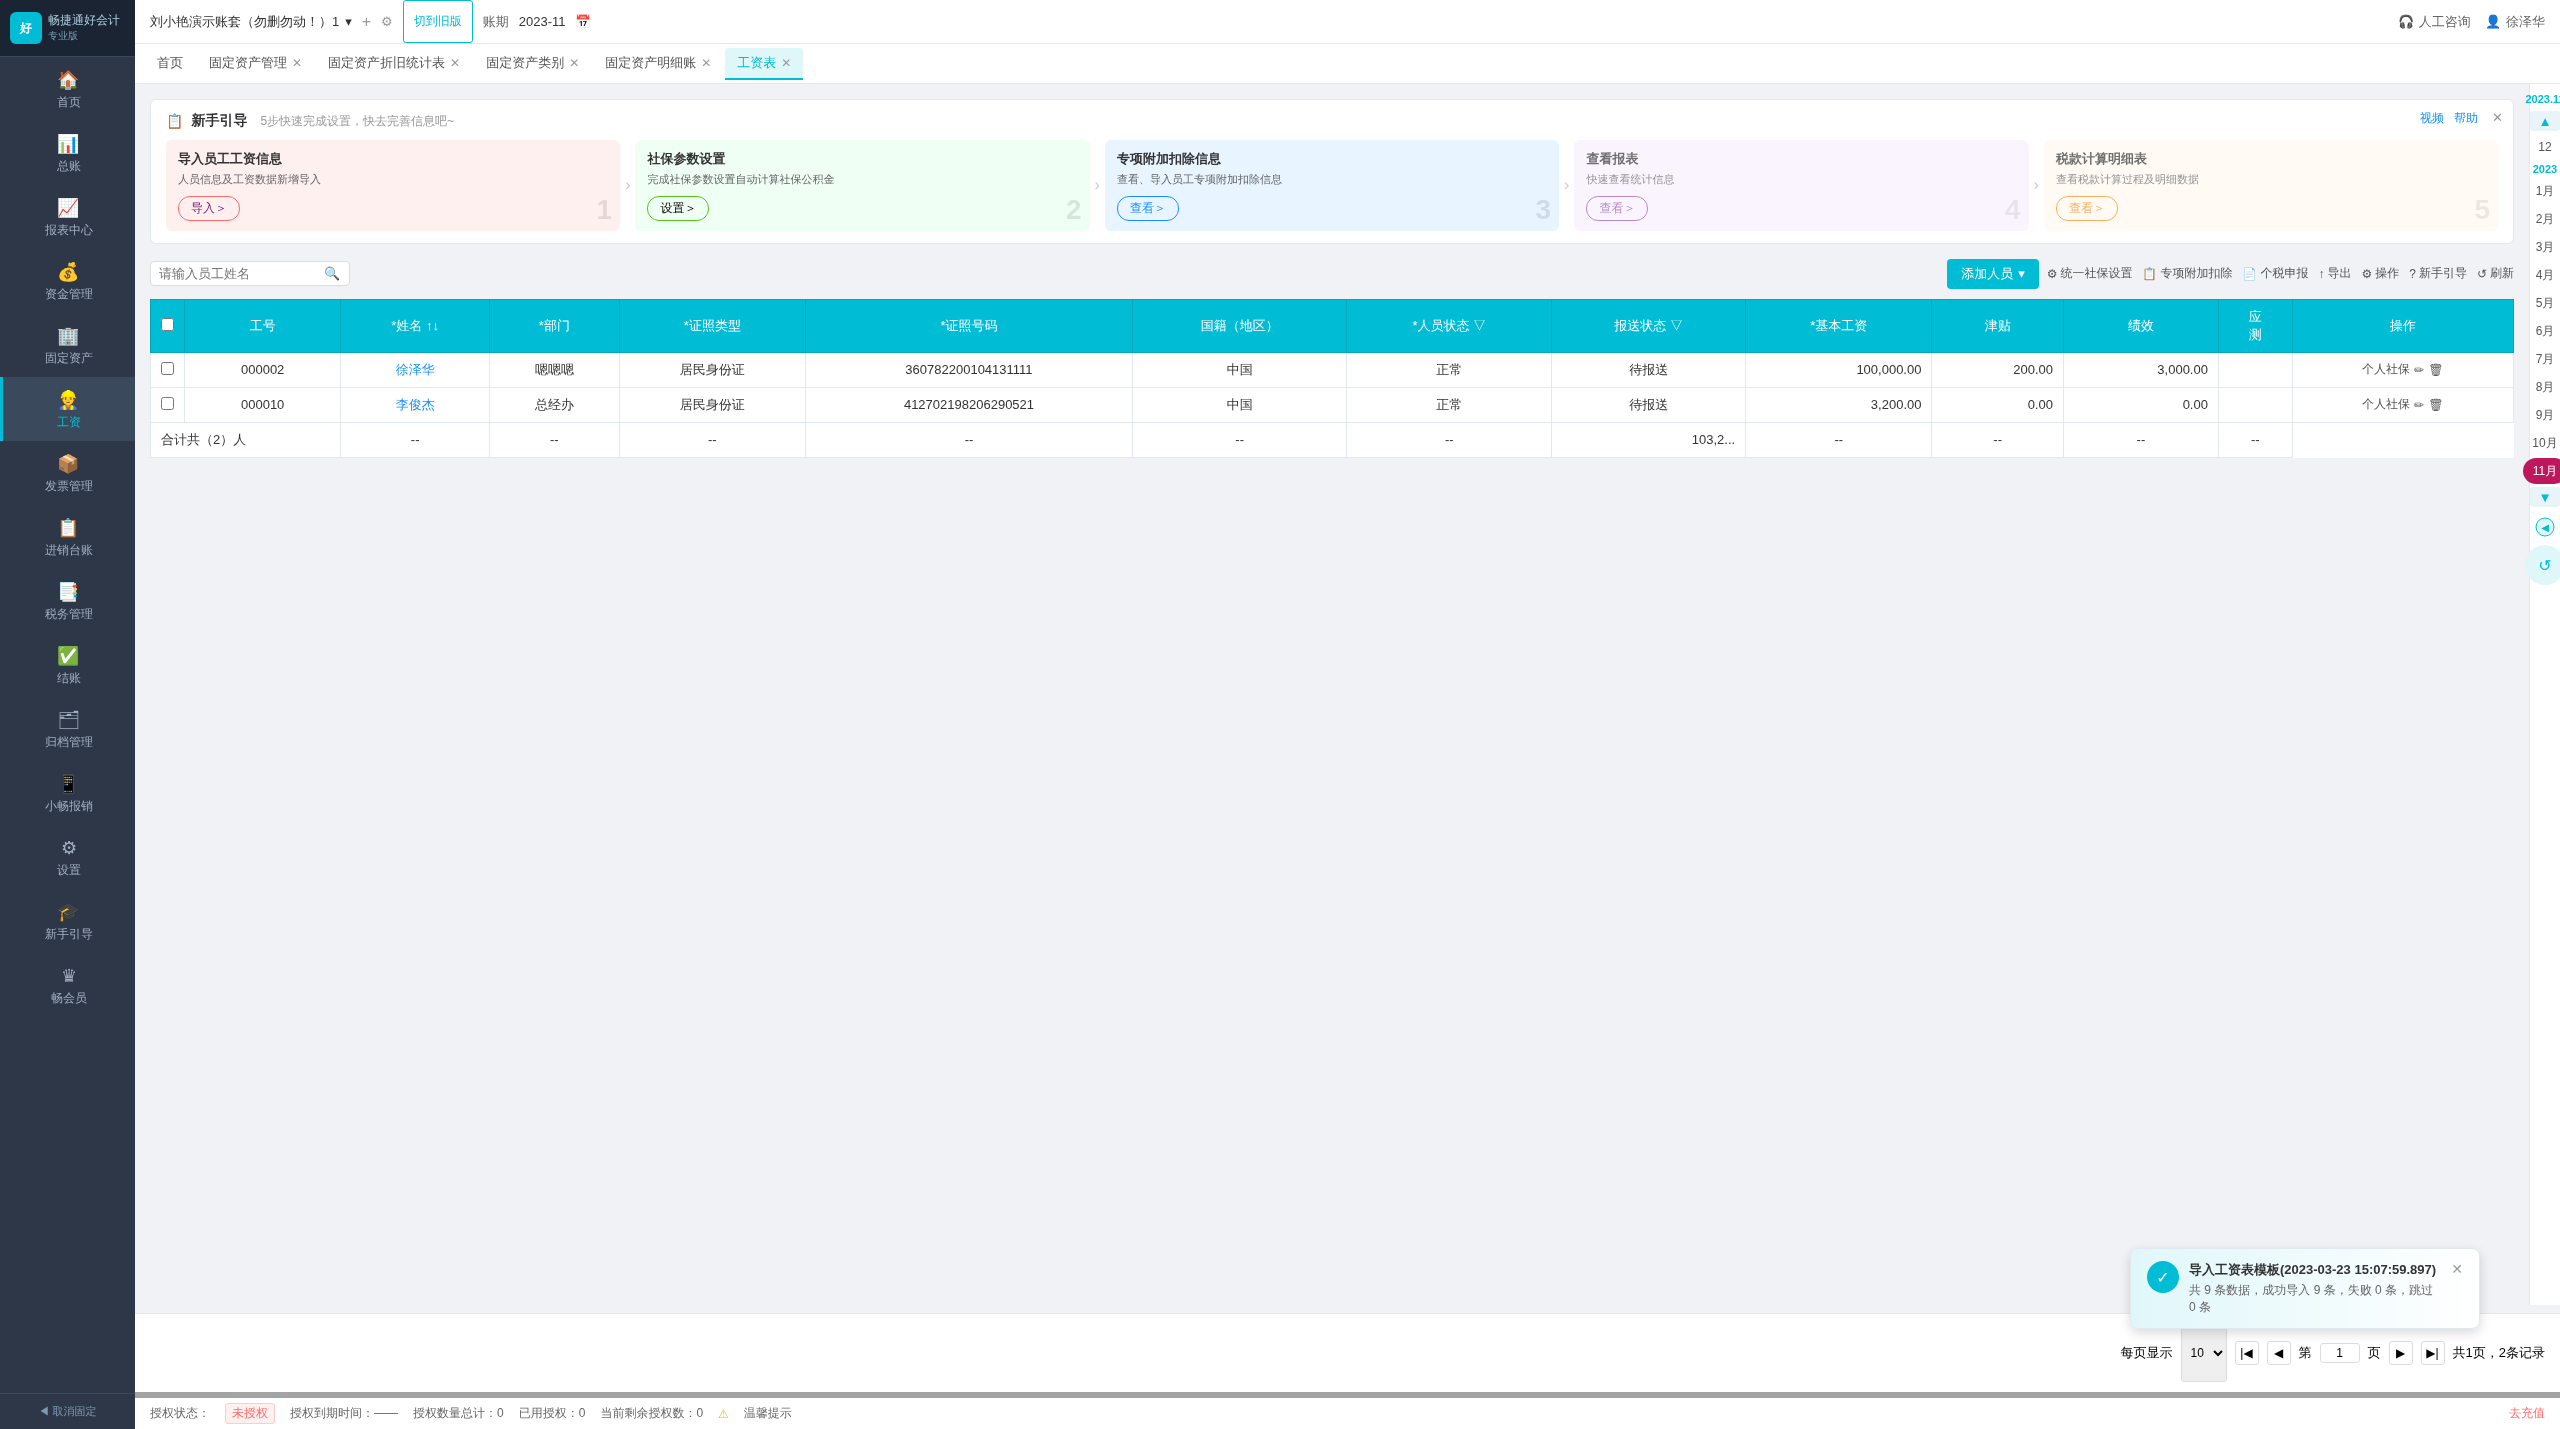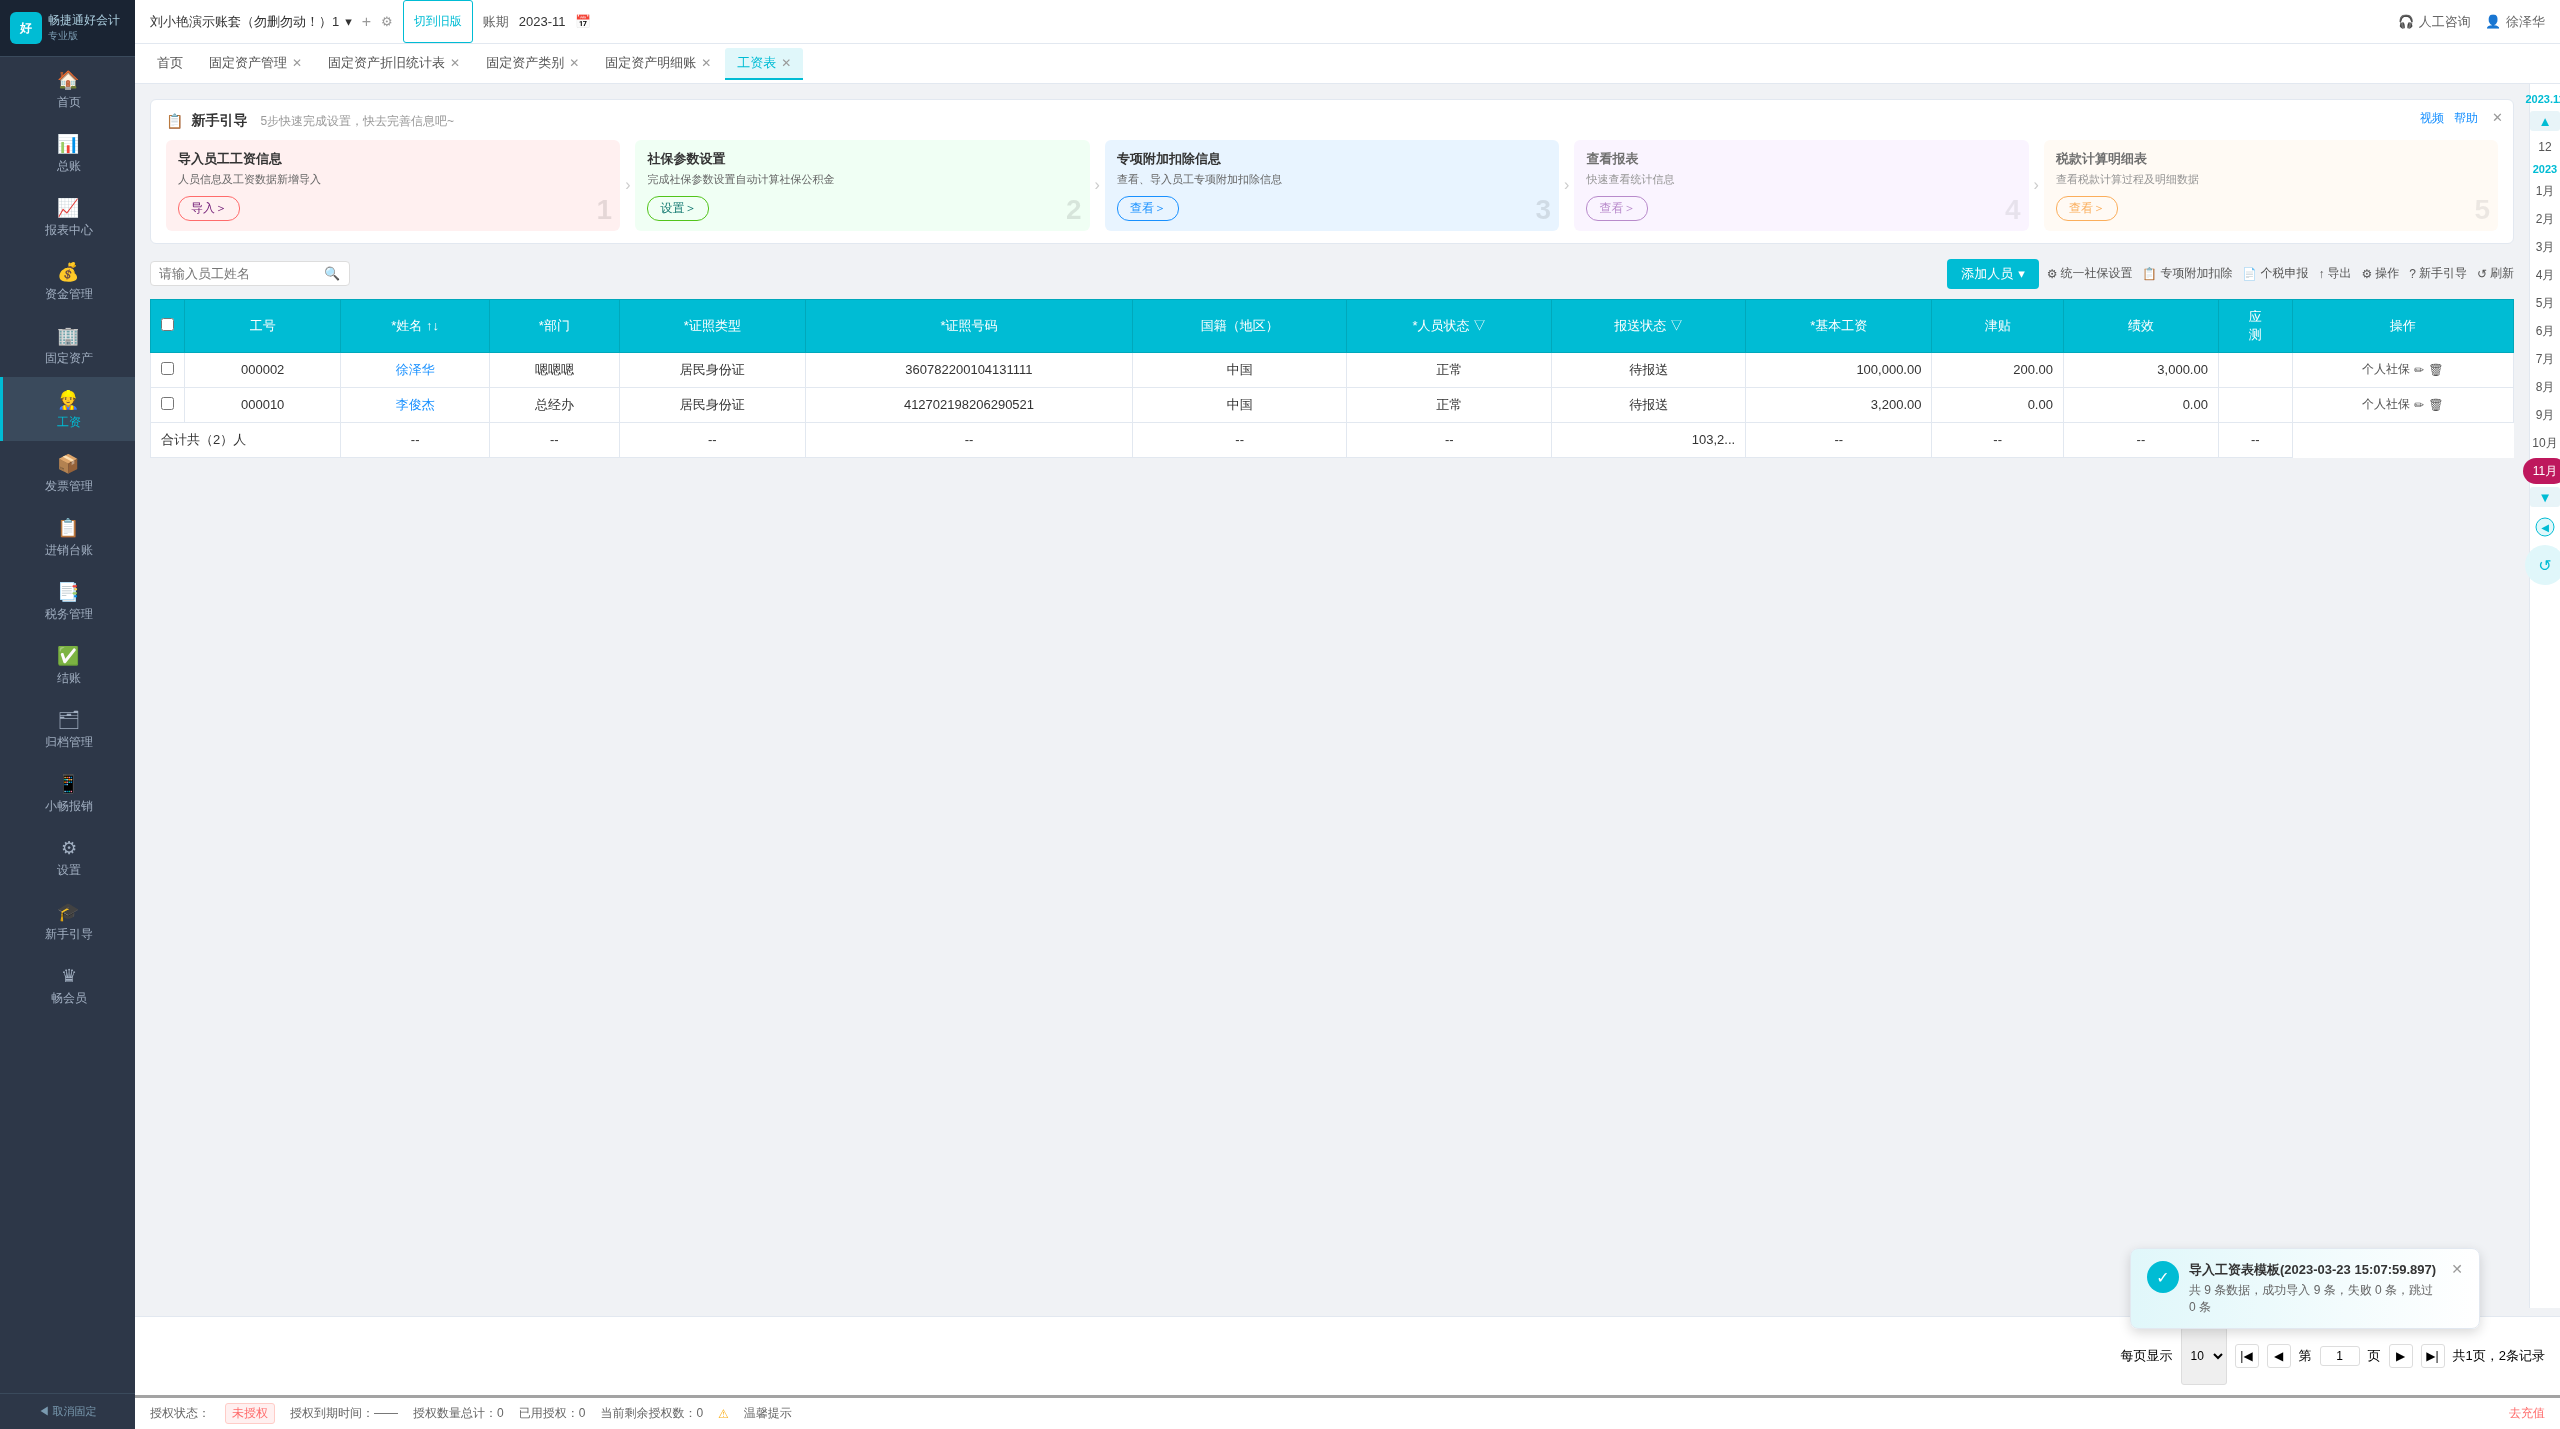--- a/index.html
+++ b/index.html
@@ -248,21 +248,21 @@
       border: 1px solid #ddd;
       border-radius: 3px;
       text-align: center;
       padding: 2px;
       font-size: 12px;
     }
 
     
     .status-bar {
       background: #fff;
-      border-top: 3px solid #a3a3a3;
+      border-top: 6px solid #a3a3a3;
       padding: 5px 15px;
       display: flex;
       align-items: center;
       gap: 15px;
       font-size: 12px;
       color: #666;
       flex-shrink: 0;
     }
     .status-unauthorized { color: #ff6b6b; background: #fff0f0; border: 1px solid #ffccc7; padding: 1px 6px; border-radius: 3px; }
     .status-link { color: #ff6b6b; cursor: pointer; }
@@ -483,21 +483,21 @@
             <div class="wizard-step" style="background: rgb(255, 240, 240);">
       <div class="step-title">导入员工工资信息</div>
       <div class="step-desc">人员信息及工资数据新增导入</div>
       <button class="step-btn" style="border-color:#ff6b6b;color:#701a75;">导入＞</button>
       <div class="step-num">1</div>
     </div>
             <div class="wizard-arrow">›</div>
             <div class="wizard-step" style="background: rgb(240, 255, 244);">
       <div class="step-title">社保参数设置</div>
       <div class="step-desc">完成社保参数设置自动计算社保公积金</div>
-      <button class="step-btn" style="border-color:#52c41a;color:#0f766e;">设置＞</button>
+      <button class="step-btn" style="border-color:#52c41a;color:#000000;">设置＞</button>
       <div class="step-num">2</div>
     </div>
             <div class="wizard-arrow">›</div>
             <div class="wizard-step" style="background: rgb(232, 244, 255);">
       <div class="step-title">专项附加扣除信息</div>
       <div class="step-desc">查看、导入员工专项附加扣除信息</div>
       <button class="step-btn" style="border-color:#1890ff;color:#1890ff;">查看＞</button>
       <div class="step-num">3</div>
     </div>
             <div class="wizard-arrow">›</div>

